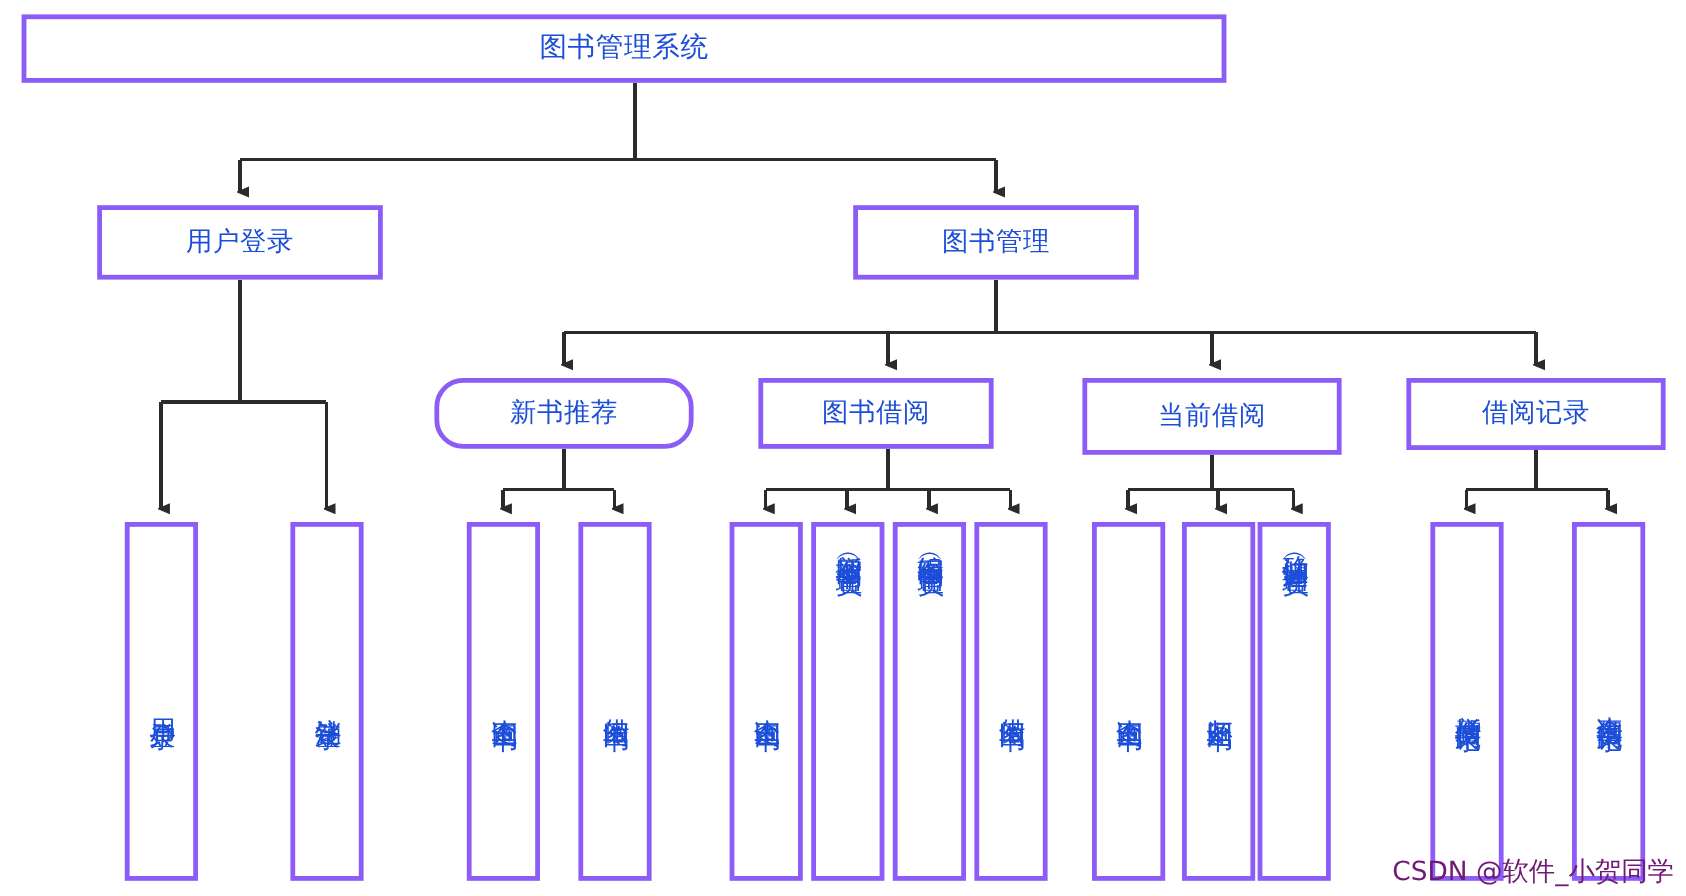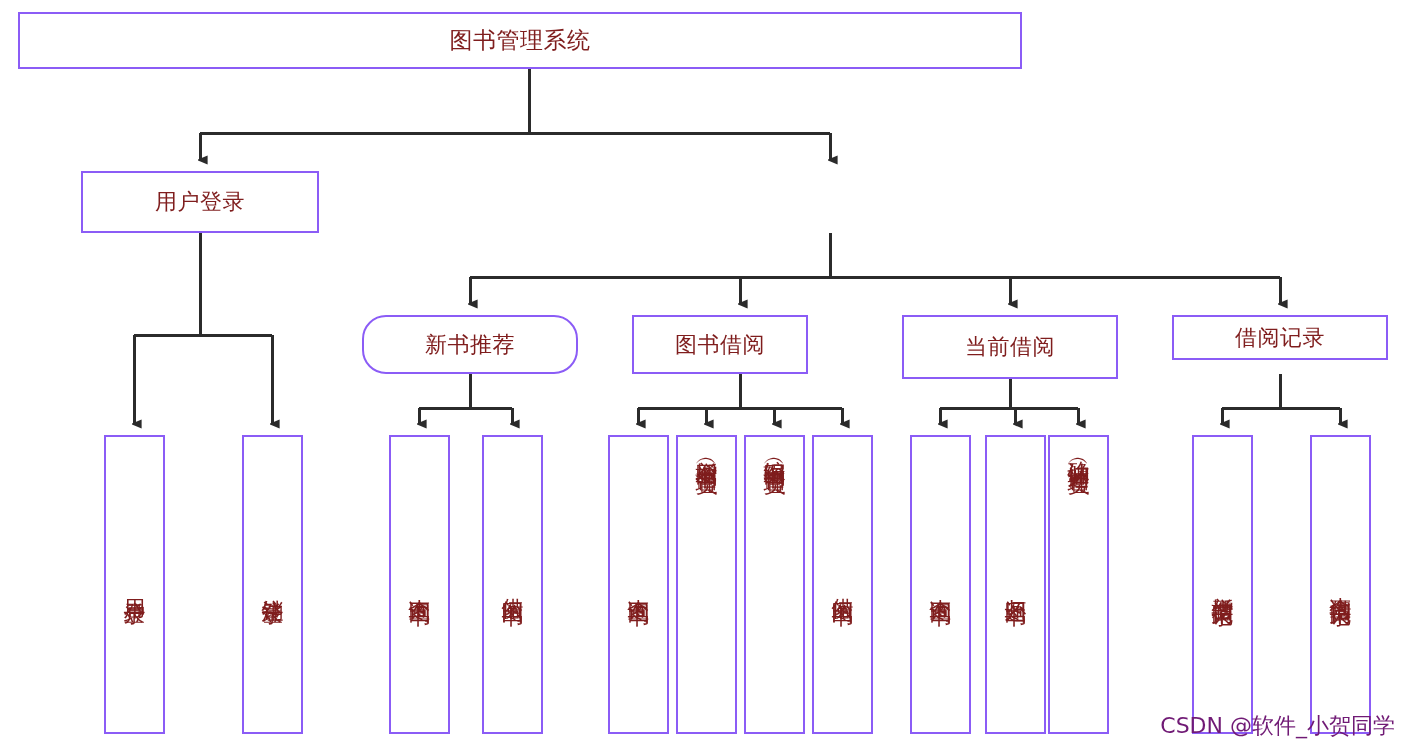--- a/index.html
+++ b/index.html
@@ -25,25 +25,25 @@
     left: 0;
     top: 0;
     width: 1405px;
     height: 747px;
     pointer-events: none;
   }
   .node {
     position: absolute;
     box-sizing: border-box;
     background: #ffffff;
-    border: 2px solid #8b5cf6;
+    border: 4px solid #8b5cf6;
     display: flex;
     align-items: center;
     justify-content: center;
-    color: #7f1d1d;
+    color: #1d4ed8;
   }
   .node .label {
     display: block;
     text-align: center;
     line-height: 1.0;
     white-space: nowrap;
   }
   
   .node.horiz .label {
     font-size: 22px;
@@ -138,34 +138,37 @@
   </svg>
 
   <div class="node horiz root" style="left:18px; top:12px; width:1004px; height:57px;">
     <span class="label">图书管理系统</span>
   </div>
 
   <div class="node horiz" style="left:81px; top:171px; width:238px; height:62px;">
     <span class="label">用户登录</span>
   </div>
 
+  <div class="node horiz" style="left:711px; top:171px; width:238px; height:62px;">
+    <span class="label">图书管理</span>
+  </div>
 
   <div class="node horiz" style="left:362px; top:315px; width:216px; height:59px;border-radius:24px;">
     <span class="label">新书推荐</span>
   </div>
 
-  <div class="node horiz" style="left:632px; top:315px; width:176px; height:59px;">
+  <div class="node horiz" style="left:632px; top:315px; width:196px; height:59px;">
     <span class="label">图书借阅</span>
   </div>
 
   <div class="node horiz" style="left:902px; top:315px; width:216px; height:64px;">
     <span class="label">当前借阅</span>
   </div>
 
-  <div class="node horiz" style="left:1172px; top:315px; width:216px; height:45px;">
+  <div class="node horiz" style="left:1172px; top:315px; width:216px; height:60px;">
     <span class="label">借阅记录</span>
   </div>
 
   <div class="node vert centered" style="left:104px; top:435px; width:61px; height:299px;">
     <span class="label">用户登录</span>
   </div>
 
   <div class="node vert centered" style="left:242px; top:435px; width:61px; height:299px;">
     <span class="label">注销登录</span>
   </div>

